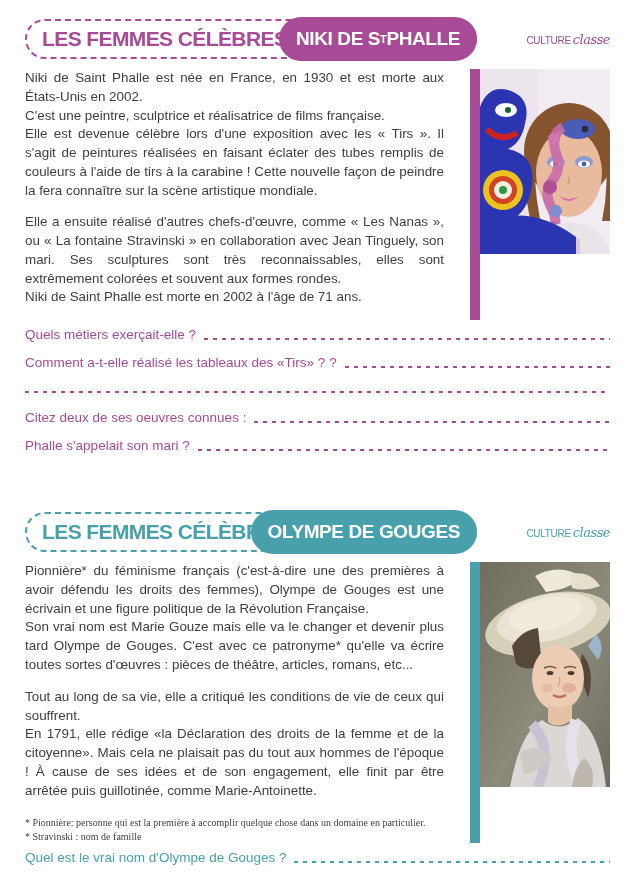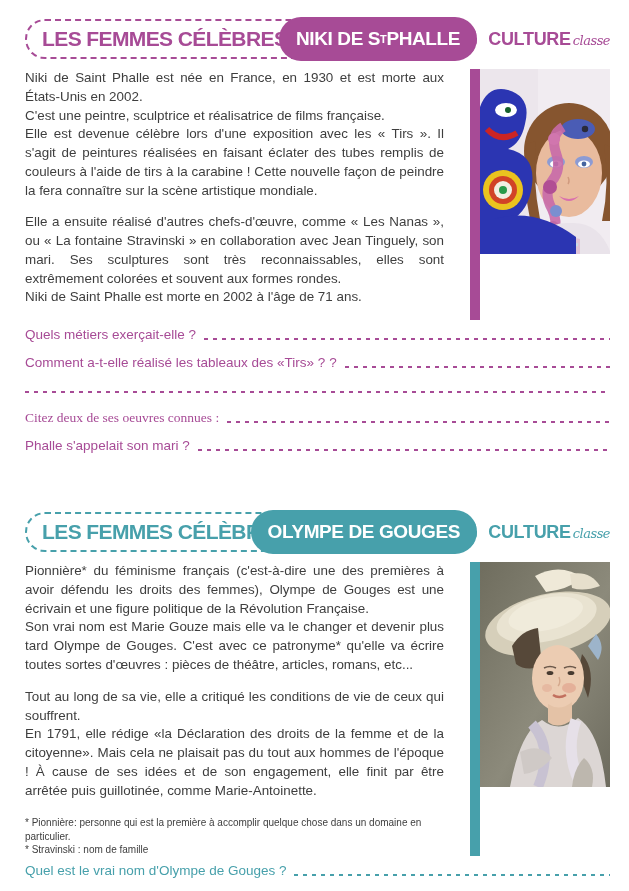--- a/index.html
+++ b/index.html
@@ -40,44 +40,44 @@
     padding: 0 17px;
     font-size: 19px; font-weight: bold; letter-spacing: -0.4px;
     white-space: nowrap;
   }
   .pill sup { font-size: 11px; vertical-align: super; font-weight: bold; }
   .logo {
     margin-left: auto;
     display: flex; align-items: baseline; gap: 2px;
     color: var(--accent);
   }
-  .logo-bold { font-size: 18px; font-weight: 700; letter-spacing: -0.3px; }
+  .logo-bold { font-size: 10px; font-weight: 400; letter-spacing: -0.3px; }
   .logo-script { font-family: "DejaVu Serif", serif; font-style: italic; font-size: 13px; letter-spacing: -0.5px; text-align: right; }
 
   
   .content-row { display: flex; gap: 26px; margin-top: 7px; }
   .text-col { flex: 1; min-width: 0; }
   .body-text {
     font-size: 13.4px; line-height: 1.4;
     text-align: justify; white-space: pre-line;
     margin-bottom: 13px;
   }
   .footnote { font-size: 10px; line-height: 1.32; color: #3e3e3e; }
-  .footnotes { margin-top: 16px; }
+  .footnotes { margin-top: 16px; font-family: Liberation Serif, serif; }
 
   .portrait { display: flex; flex: 0 0 auto; }
   .accent-bar { width: 10px; background: var(--accent); }
   .portrait svg { display: block; }
 
   
   .questions { margin-top: 6px; color: var(--accent); }
   .qrow { display: flex; align-items: baseline; font-size: 13.5px; line-height: 18px; }
   .qrow + .qrow { margin-top: 10px; }
   .qrow.full { margin-top: 19px; }
-  .qrow.full + .qrow { margin-top: 12px; font-family: Liberation Serif, serif; }
+  .qrow.full + .qrow { margin-top: 12px; }
   .qlabel { white-space: nowrap; }
   .dotline {
     flex: 1; height: 2px; margin-left: 8px;
     align-self: flex-end; margin-bottom: 4px;
     background-image: repeating-linear-gradient(90deg, currentColor 0 4px, transparent 4px 9px);
   }
   .qlabel:empty { display: none; }
   .qrow.full .dotline { margin-left: 0; }
 </style>
 </head>

